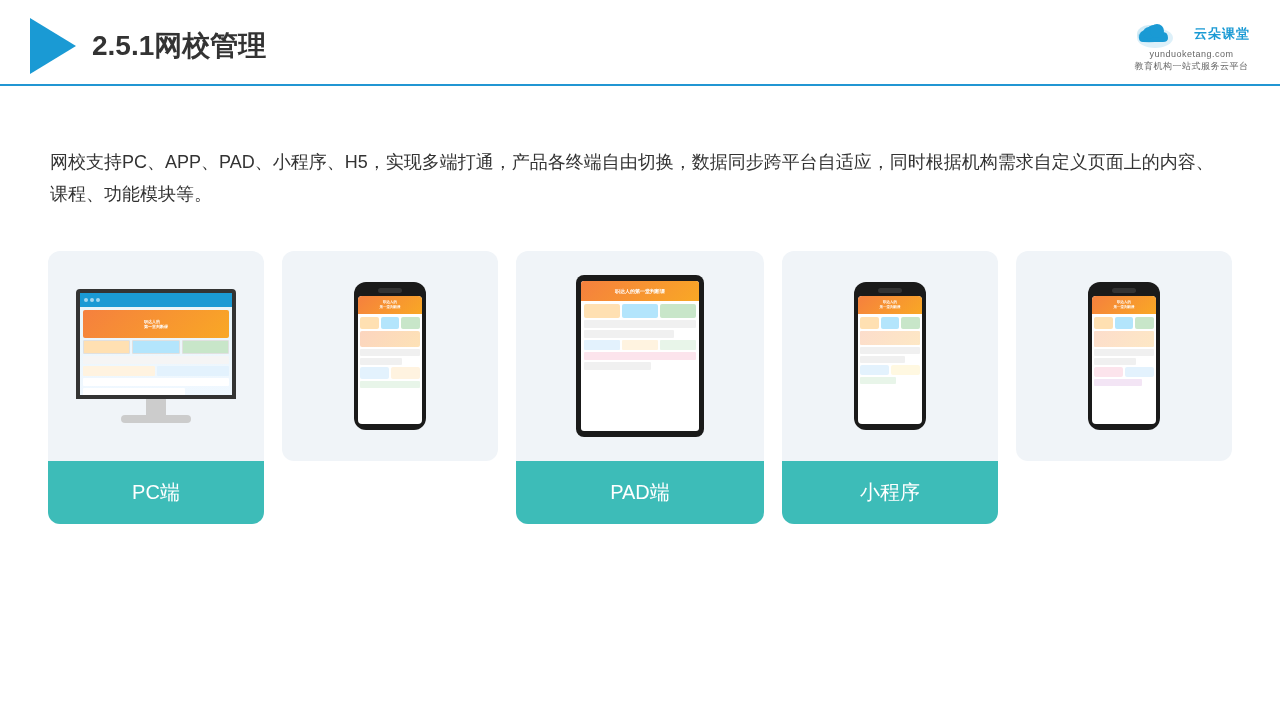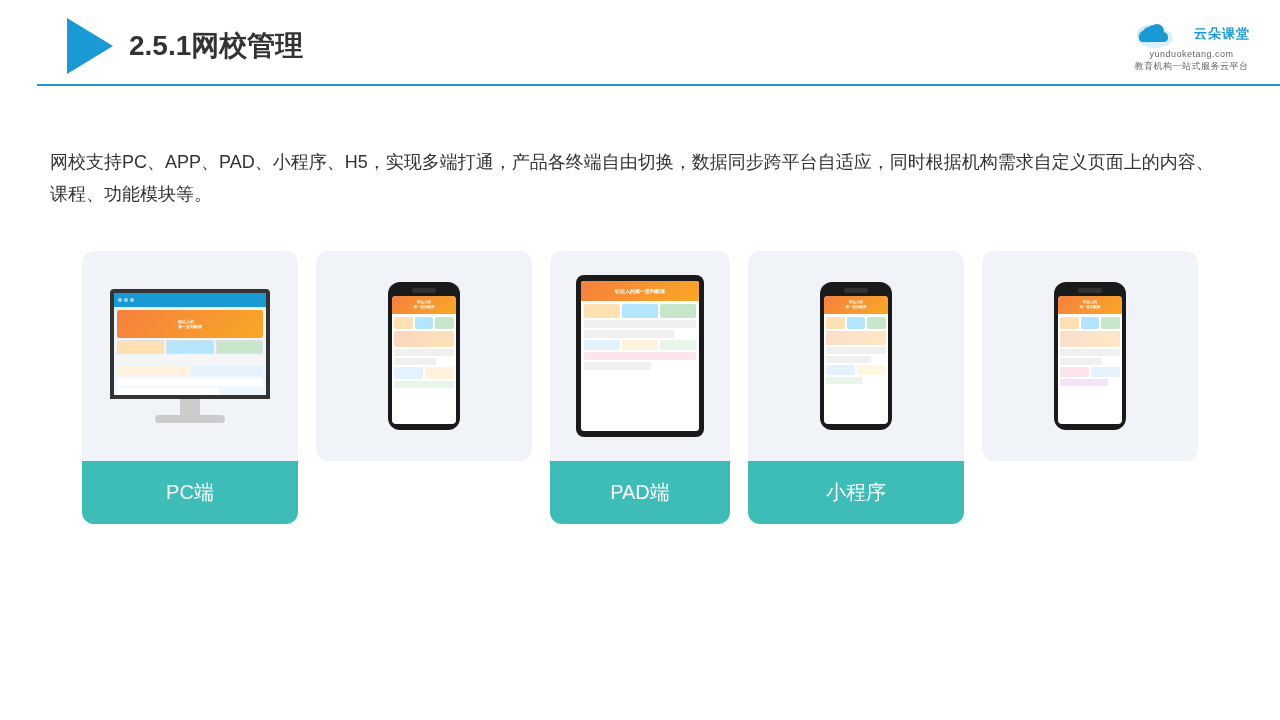--- a/index.html
+++ b/index.html
@@ -12,21 +12,20 @@
       position: relative;
     }
 
     
     .header {
       display: flex;
       align-items: center;
       justify-content: space-between;
       padding: 18px 30px 10px 30px;
       border-bottom: 2px solid #2196d3;
-      margin-left: 37px;
     }
     .header-left {
       display: flex;
       align-items: center;
       gap: 16px;
     }
     .logo-triangle {
       width: 0;
       height: 0;
       border-top: 28px solid transparent;
@@ -373,21 +372,21 @@
                 <div style="flex:1;height:12px;background:#e3f2fd;border-radius:2px;"></div>
                 <div style="flex:1;height:12px;background:#fff3e0;border-radius:2px;"></div>
               </div>
               <div class="phone-row" style="background:#e8f5e9;"></div>
             </div>
           </div>
         </div>
       </div>
     </div>
 
-    <div class="card" style="width:180px;">
+    <div class="card" style="width:248px;">
       <div class="card-image-area">
         <div class="tablet-mockup">
           <div class="tablet-screen">
             <div class="tablet-screen-header">
               <span style="font-size:5px;color:#fff;font-weight:bold;">职达人的第一堂判断课</span>
             </div>
             <div class="tablet-screen-body">
               <div class="tablet-cards">
                 <div class="tablet-card-item" style="background:#ffe0b2;"></div>
                 <div class="tablet-card-item" style="background:#b3e5fc;"></div>

